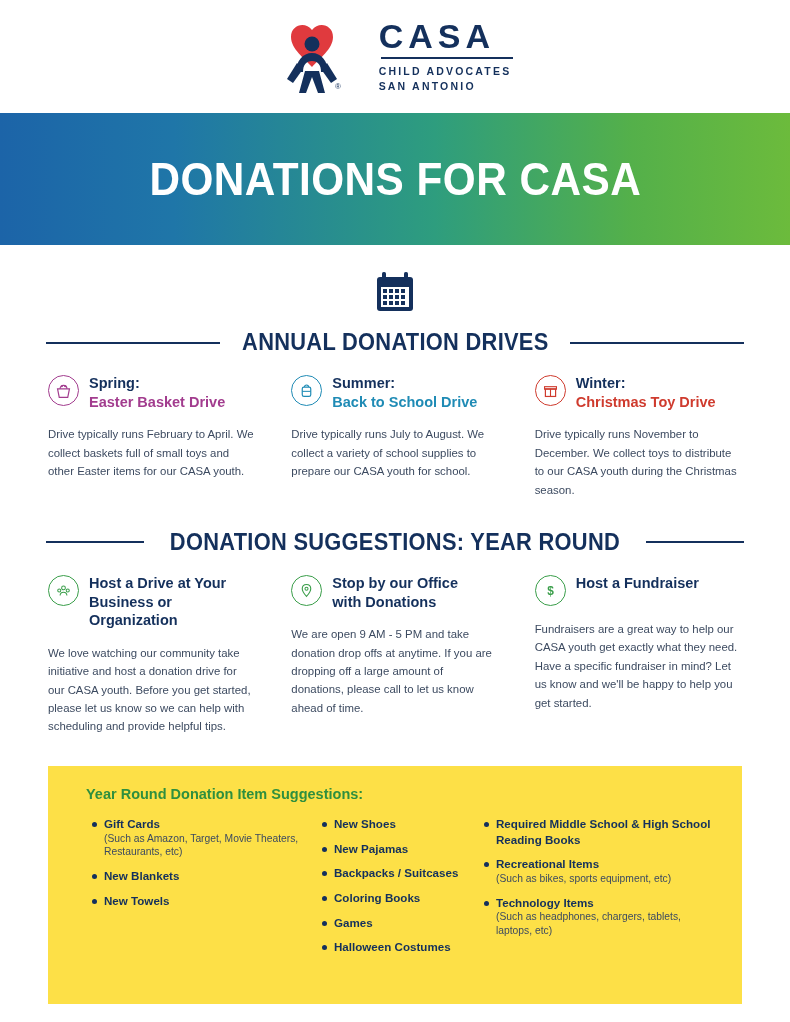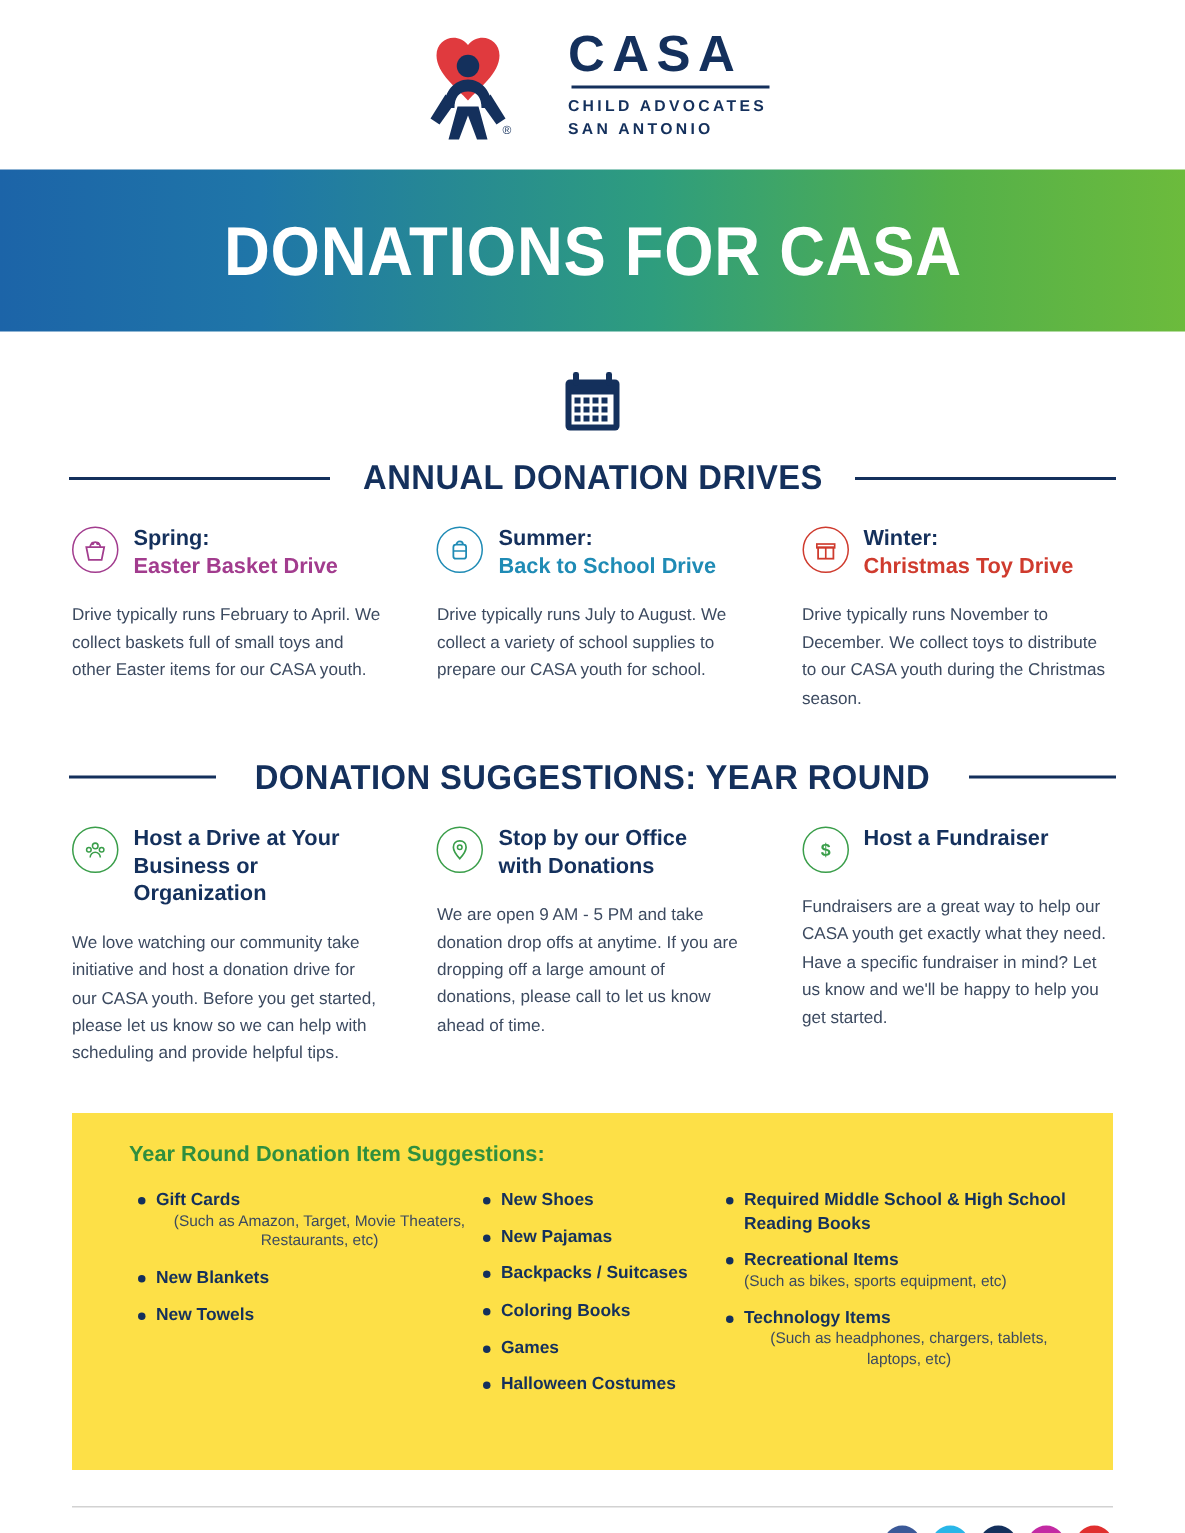--- a/index.html
+++ b/index.html
@@ -39,21 +39,21 @@
   .logo-sub {
     font-size: 10.5px;
     letter-spacing: 2.2px;
     color: #14305c;
     font-weight: bold;
     line-height: 1.45;
   }
 
   
   .banner {
-    height: 108px;
+    height: 132px;
     background: linear-gradient(90deg, #1c64a8 0%, #1f76a8 22%, #2e9d7e 55%, #54b04a 80%, #6cbb3c 100%);
     display: flex;
     align-items: center;
     justify-content: center;
   }
   .banner-title {
     color: #fff;
     font-size: 46px;
     font-weight: bold;
     letter-spacing: 0.5px;
@@ -141,21 +141,21 @@
   .list-col { flex: 1; }
   .list-col.c1 { flex: 0 0 248px; padding-left: 18px; }
   .list-col.c2 { flex: 0 0 162px; }
   .list-col.c3 { flex: 1; }
   .li { display: flex; gap: 7px; margin-bottom: 9px; }
   .dot {
     width: 5px; height: 5px; border-radius: 50%;
     background: #14305c; margin-top: 6px; flex: 0 0 5px;
   }
   .li-main { font-size: 11.6px; font-weight: bold; color: #14305c; line-height: 1.35; }
-  .li-sub { font-size: 10.3px; color: #3c4a60; line-height: 1.35; font-weight: normal; text-align: center; }
+  .li-sub { font-size: 10.3px; color: #3c4a60; line-height: 1.35; font-weight: normal; }
 
   
   .footer-rule { margin: 24px 48px 0 48px; height: 1px; background: #d2d2d2; }
   .footer {
     display: flex;
     align-items: center;
     padding: 12px 48px 0 48px;
     gap: 8px;
   }
   .f-item { display: flex; align-items: center; gap: 6px; margin-right: 14px; }

